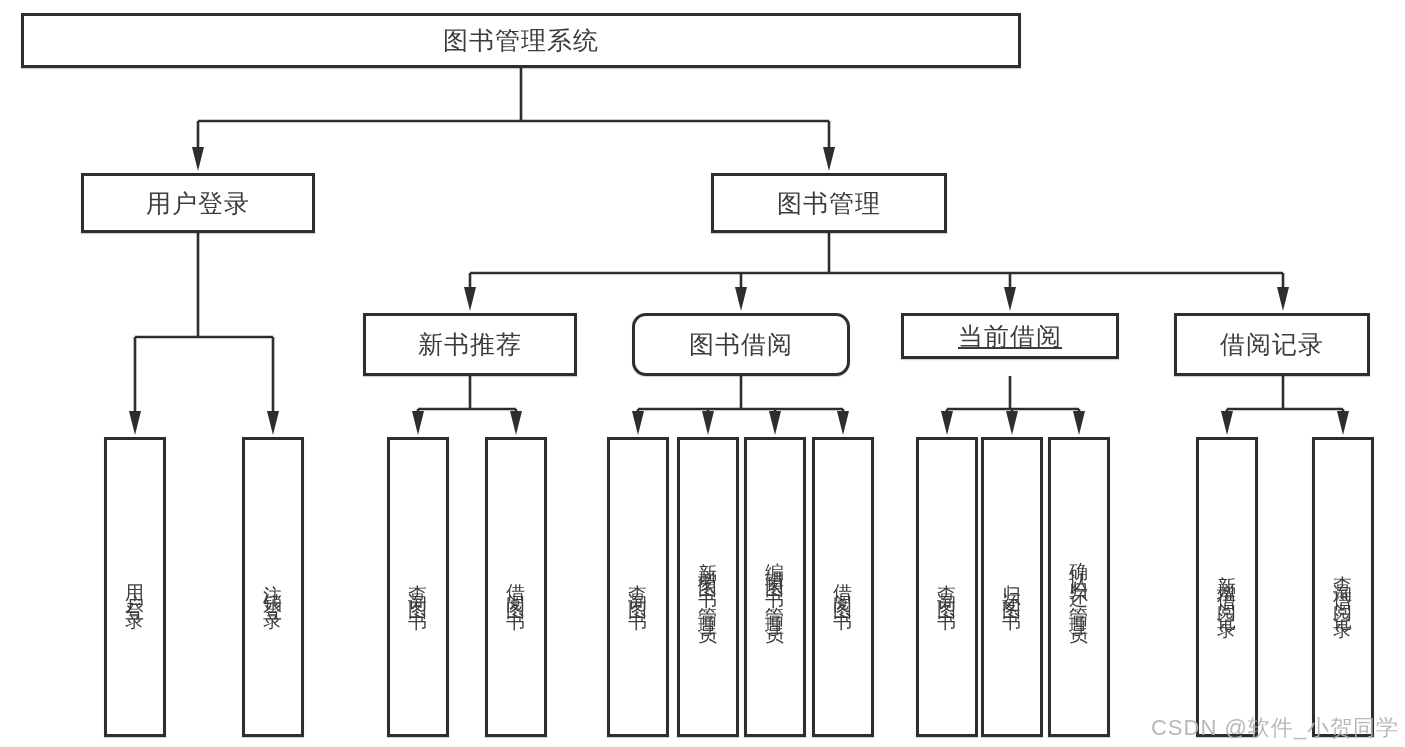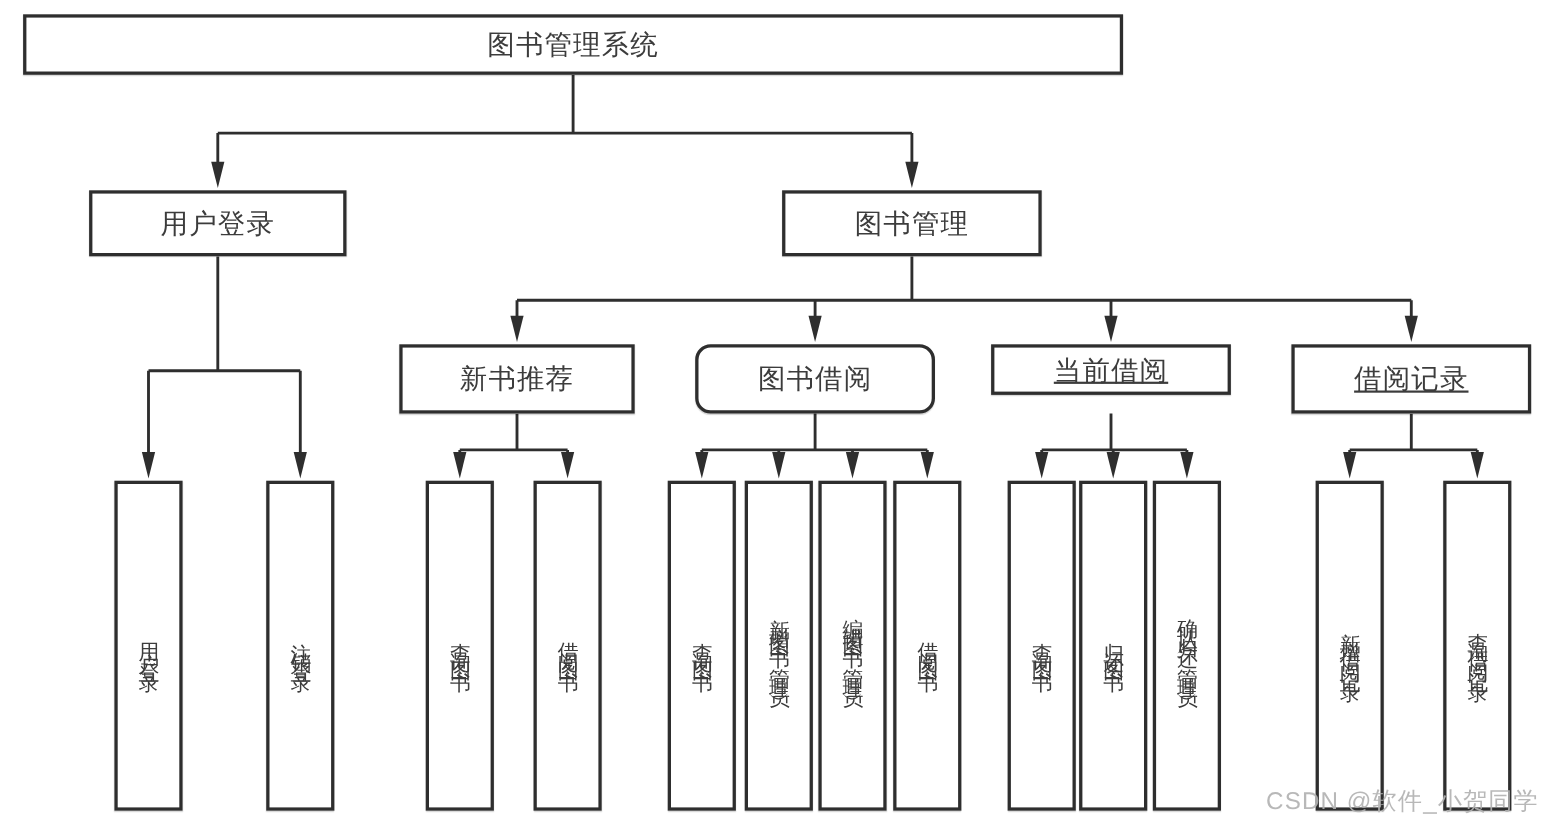--- a/index.html
+++ b/index.html
@@ -96,21 +96,21 @@
   </svg>
 
   <div class="node" style="left:21px;top:13px;width:1000px;height:55px;">图书管理系统</div>
 
   <div class="node" style="left:81px;top:173px;width:234px;height:60px;">用户登录</div>
   <div class="node" style="left:711px;top:173px;width:236px;height:60px;">图书管理</div>
 
   <div class="node" style="left:363px;top:313px;width:214px;height:63px;">新书推荐</div>
   <div class="node" style="left:632px;top:313px;width:218px;height:63px;border-radius:14px;">图书借阅</div>
   <div class="node" style="left:901px;top:313px;width:218px;height:46px;text-decoration:underline;">当前借阅</div>
-  <div class="node" style="left:1174px;top:313px;width:218px;height:63px;text-decoration:underline;">借阅记录</div>
+  <div class="node" style="left:1174px;top:313px;width:196px;height:63px;">借阅记录</div>
 
   <div class="node leaf" style="left:104px;top:437px;width:62px;height:300px;">用户登录</div>
   <div class="node leaf" style="left:242px;top:437px;width:62px;height:300px;">注销登录</div>
 
   <div class="node leaf" style="left:387px;top:437px;width:62px;height:300px;">查询图书</div>
   <div class="node leaf" style="left:485px;top:437px;width:62px;height:300px;">借阅图书</div>
 
   <div class="node leaf" style="left:607px;top:437px;width:62px;height:300px;">查询图书</div>
   <div class="node leaf" style="left:677px;top:437px;width:62px;height:300px;">新增图书（管理员）</div>
   <div class="node leaf" style="left:744px;top:437px;width:62px;height:300px;">编辑图书（管理员）</div>

